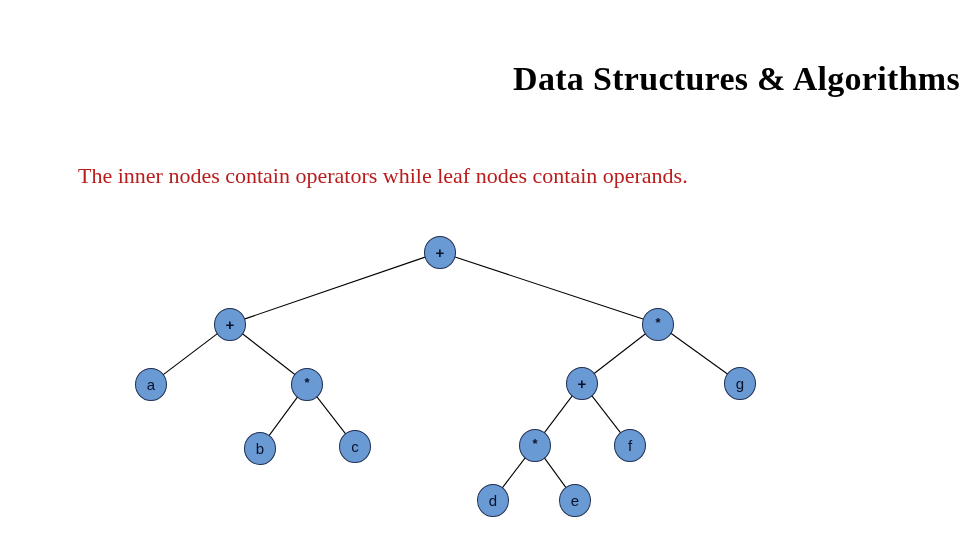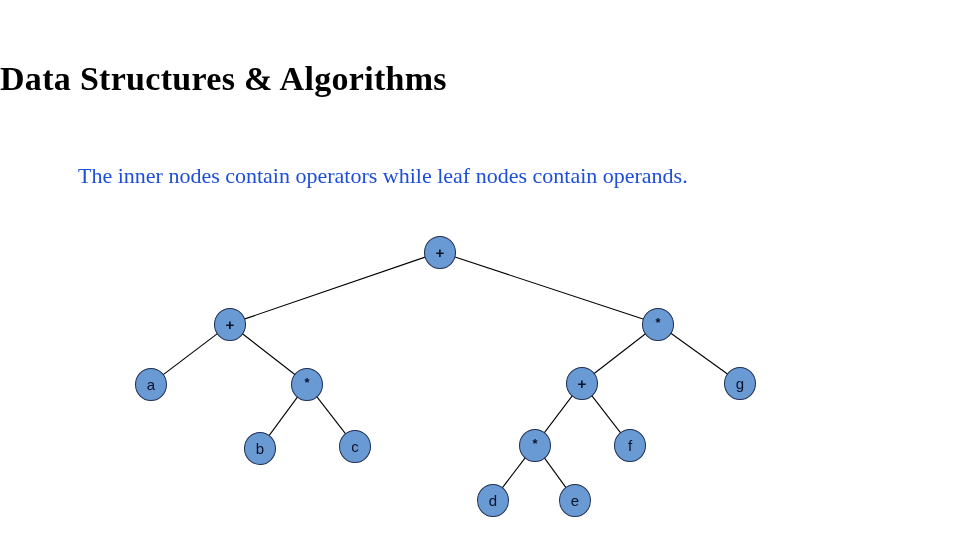--- a/index.html
+++ b/index.html
@@ -17,38 +17,38 @@
     position: relative;
     width: 960px;
     height: 540px;
     background: #ffffff;
   }
   #slide-title {
     position: absolute;
     left: 0;
     top: 57px;
     width: 960px;
-    text-align: left;
+    text-align: right;
     font-family: "Liberation Serif", serif;
     font-weight: bold;
     font-size: 34px;
     line-height: 44px;
     color: #000000;
     letter-spacing: 0.3px;
     white-space: nowrap;
   }
   #body-text {
     position: absolute;
     left: 78px;
     top: 161px;
     width: 800px;
     font-family: "Liberation Serif", serif;
     font-size: 22px;
     line-height: 29px;
-    color: #1d4ed8;
+    color: #b91c1c;
   }
   #body-text .line {
     display: block;
     white-space: nowrap;
   }
   #tree-figure {
     position: absolute;
     left: 0;
     top: 0;
     width: 960px;

